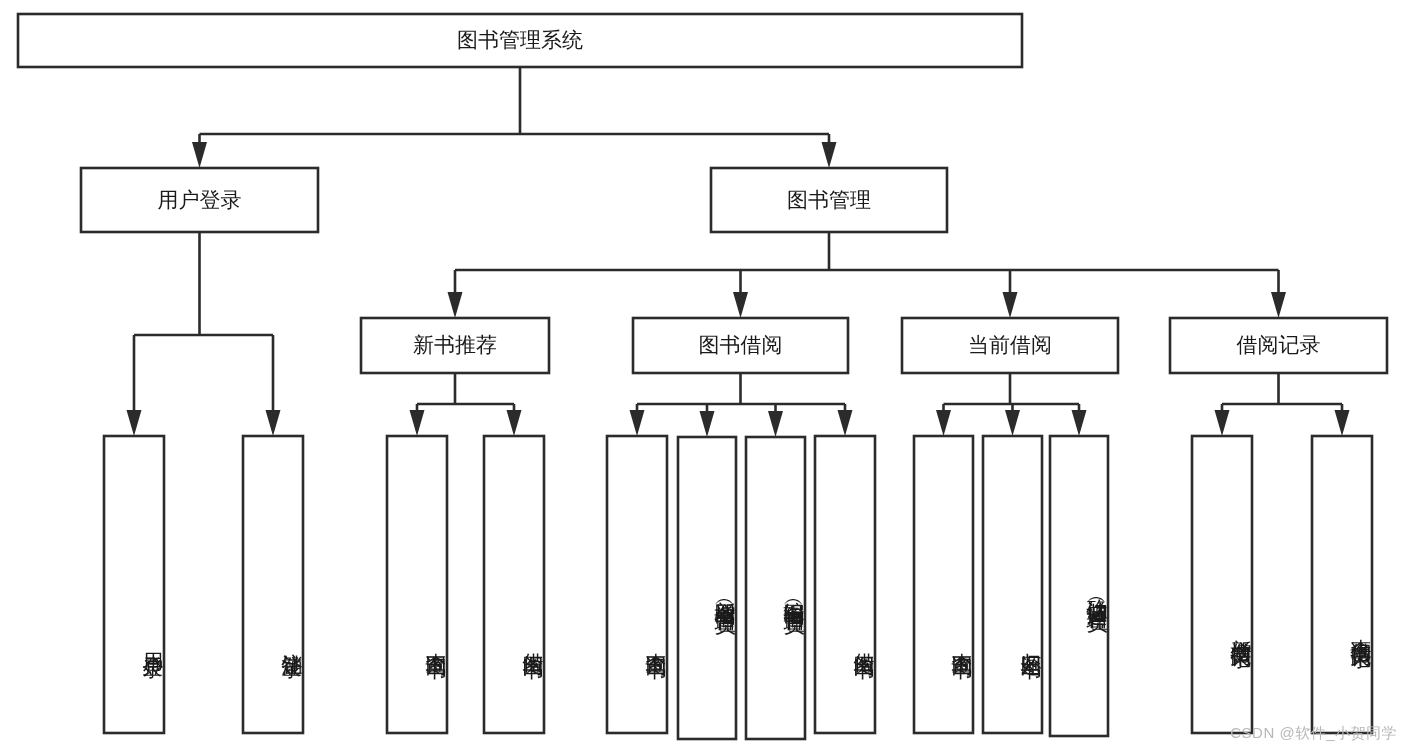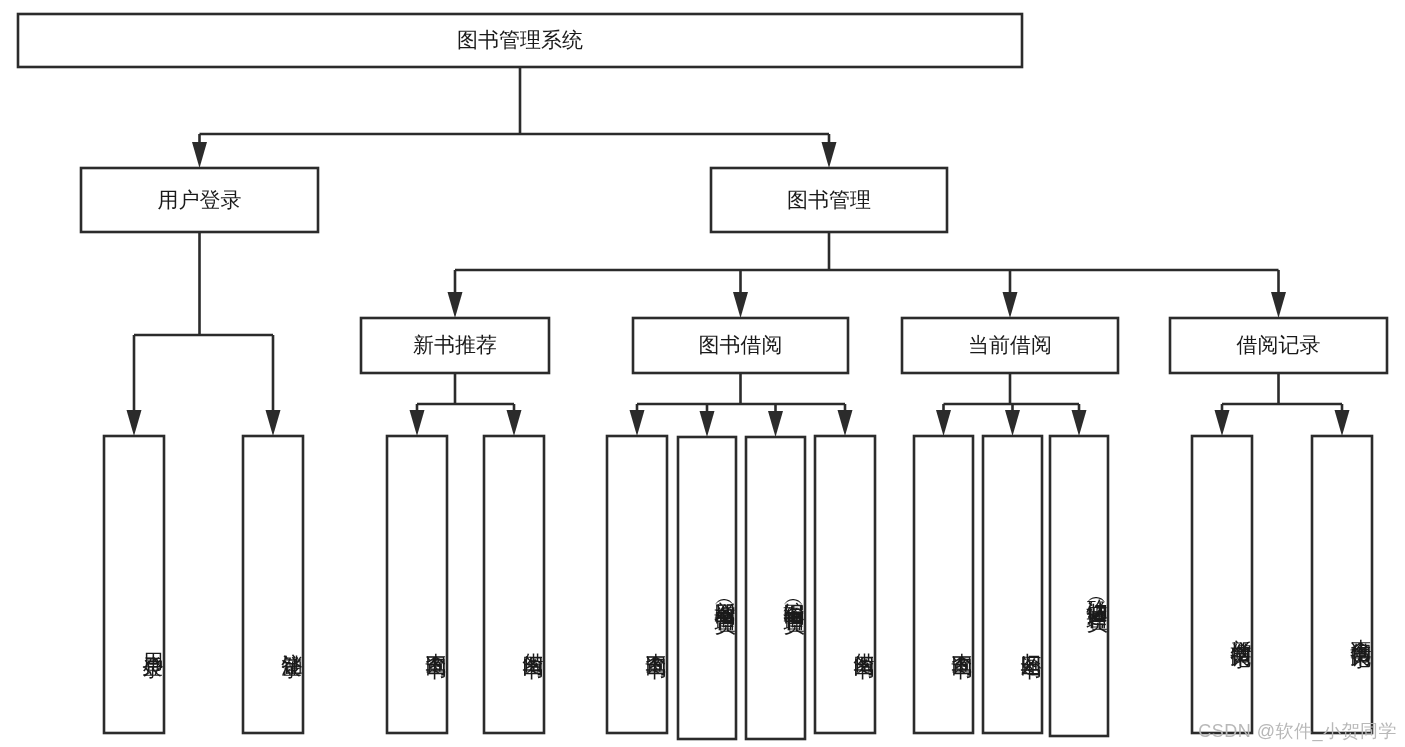--- a/index.html
+++ b/index.html
@@ -60,21 +60,21 @@
     display: flex;
     align-items: flex-start;
     justify-content: center;
     pointer-events: none;
   }
   .watermark {
     position: absolute;
     right: 8px;
     bottom: 4px;
     font-family: "Liberation Sans", "DejaVu Sans", sans-serif;
-    font-size: 18px;
+    font-size: 15px;
     color: #b8b8b8;
     letter-spacing: 0.5px;
     white-space: nowrap;
   }
 </style>
 </head>
 <body>
 
 <div id="diagram-root">
 

